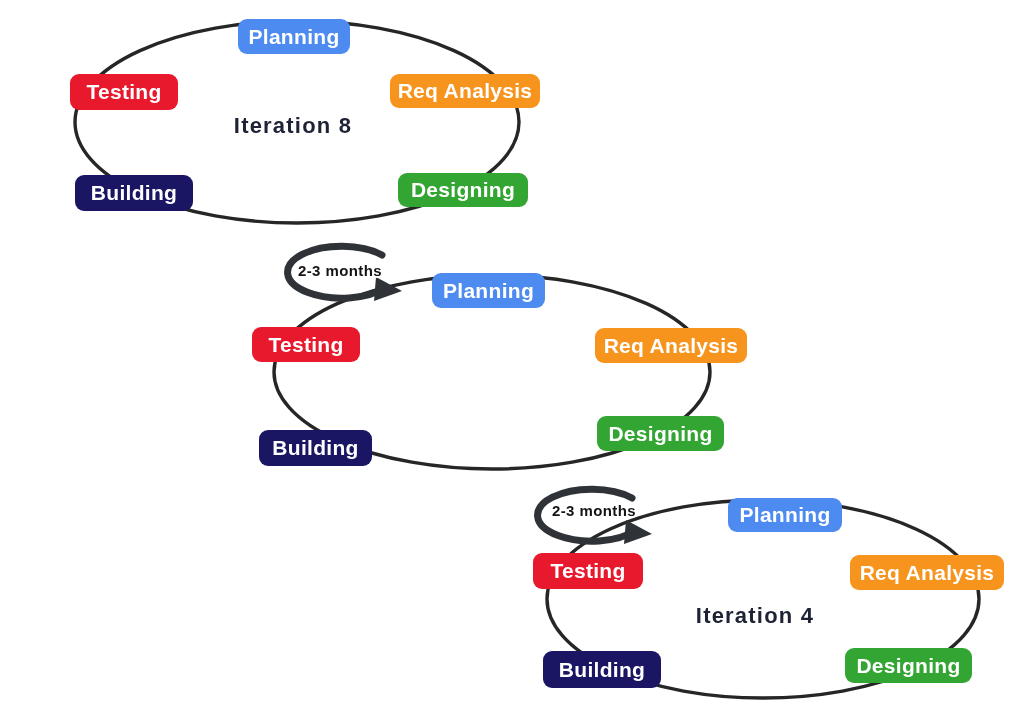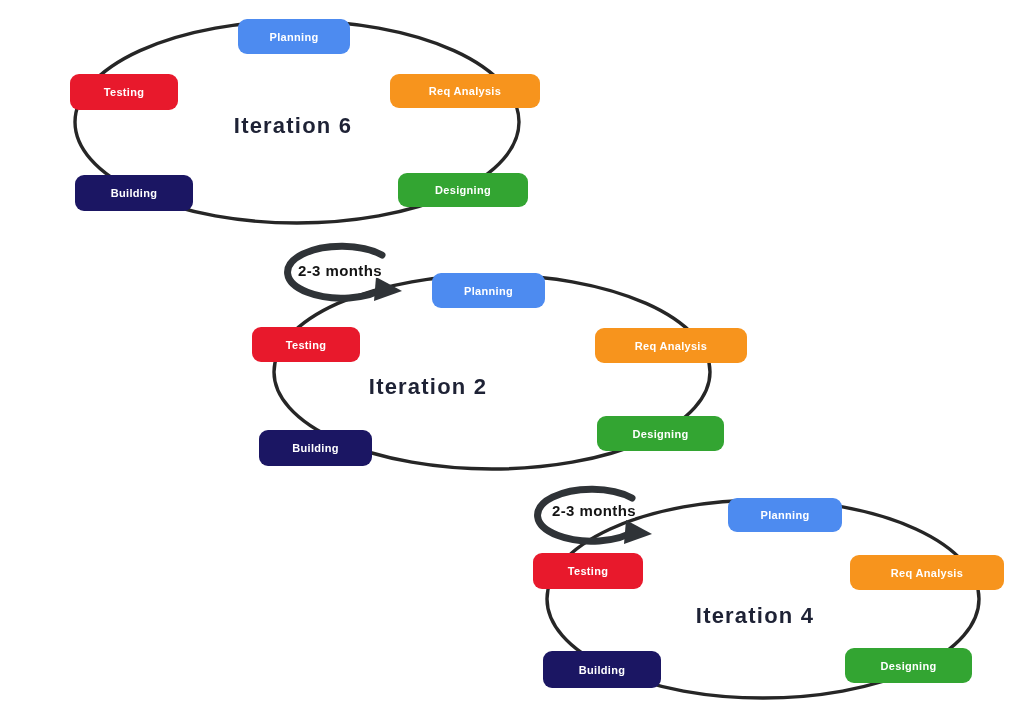--- a/index.html
+++ b/index.html
@@ -13,21 +13,21 @@
     font-family: "Liberation Sans", sans-serif;
   }
   .layer { position: absolute; left: 0; top: 0; }
   .pill {
     position: absolute;
     display: flex;
     align-items: center;
     justify-content: center;
     color: #ffffff;
     font-weight: 700;
-    font-size: 11px;
+    font-size: 21px;
     letter-spacing: .3px;
     border-radius: 9px;
     white-space: nowrap;
   }
   .iter-title {
     position: absolute;
     width: 170px;
     text-align: center;
     font-size: 22px;
     font-weight: 700;
@@ -96,28 +96,27 @@
       <polygon class="arrow-head" points="124,48 98,34 96,58"></polygon>
       <text class="arrow-label" x="66" y="30">2-3 months</text>
     </g>
   </svg>
 
   <div class="pill i1-planning" style="background: rgb(77, 139, 240);">Planning</div>
   <div class="pill i1-testing" style="background: rgb(232, 25, 44);">Testing</div>
   <div class="pill i1-req" style="background: rgb(247, 148, 29);">Req Analysis</div>
   <div class="pill i1-building" style="background: rgb(27, 22, 99);">Building</div>
   <div class="pill i1-designing" style="background: rgb(51, 165, 50);">Designing</div>
-  <div class="iter-title t1">Iteration 6</div>
+  <div class="iter-title t1">Iteration 8</div>
 
   <div class="pill i2-planning" style="background: rgb(77, 139, 240);">Planning</div>
   <div class="pill i2-testing" style="background: rgb(232, 25, 44);">Testing</div>
   <div class="pill i2-req" style="background: rgb(247, 148, 29);">Req Analysis</div>
   <div class="pill i2-building" style="background: rgb(27, 22, 99);">Building</div>
   <div class="pill i2-designing" style="background: rgb(51, 165, 50);">Designing</div>
-  <div class="iter-title t2">Iteration 2</div>
 
   <div class="pill i3-planning" style="background: rgb(77, 139, 240);">Planning</div>
   <div class="pill i3-testing" style="background: rgb(232, 25, 44);">Testing</div>
   <div class="pill i3-req" style="background: rgb(247, 148, 29);">Req Analysis</div>
   <div class="pill i3-building" style="background: rgb(27, 22, 99);">Building</div>
   <div class="pill i3-designing" style="background: rgb(51, 165, 50);">Designing</div>
   <div class="iter-title t3">Iteration 4</div>
 
 </div>
 

